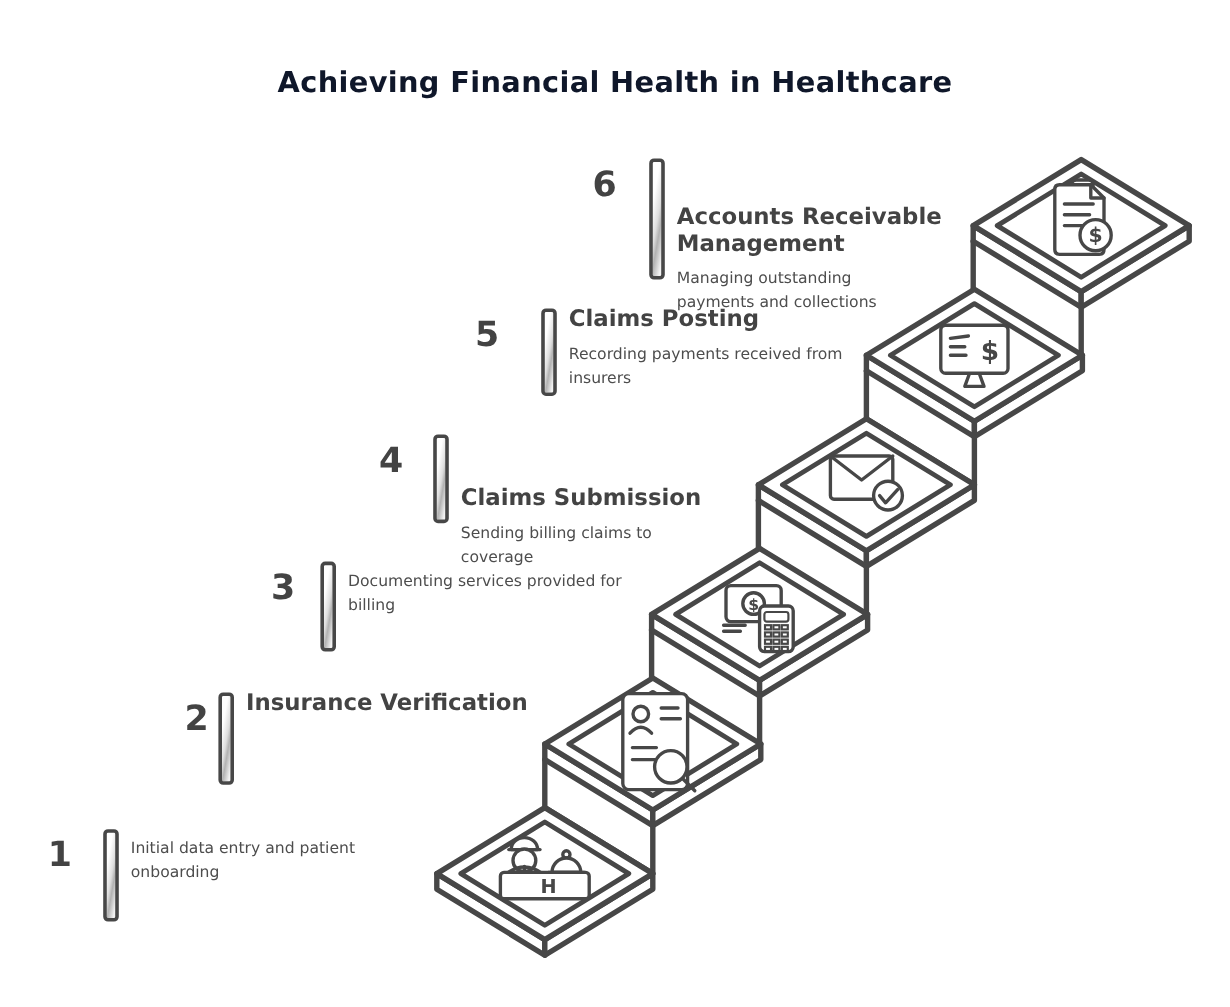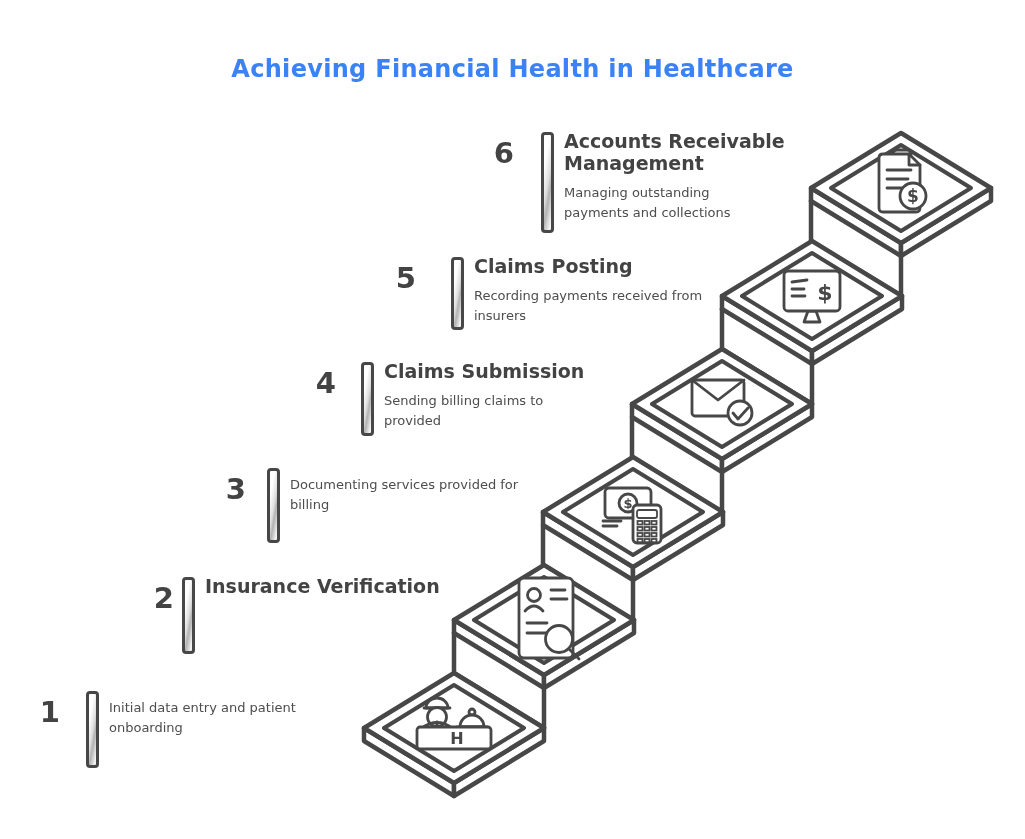--- a/index.html
+++ b/index.html
@@ -1,20 +1,20 @@
 <!DOCTYPE html>
 <html><head>
 <meta charset="utf-8">
 <style>
   html,body{margin:0;padding:0;background:#ffffff;}
   body{width:1025px;height:839px;position:relative;overflow:hidden;
        font-family:"DejaVu Sans",sans-serif;}
   .canvas{position:absolute;inset:0;}
   .page-title{position:absolute;top:55px;left:0;right:0;margin:0;text-align:center;
-       font-size:24px;font-weight:bold;color:#3b82f6;letter-spacing:.3px;}
+       font-size:24px;font-weight:bold;color:#0f172a;letter-spacing:.3px;}
   svg.stairs{position:absolute;top:0;left:0;pointer-events:none;}
   .step{position:absolute;display:flex;align-items:flex-start;}
   .num{font-size:29px;font-weight:bold;color:#434343;text-align:right;
        margin-top:9px;line-height:1;flex-shrink:0;}
   .bar{width:13px;box-sizing:border-box;border:3px solid #474747;border-radius:4px;
        background:linear-gradient(100deg,#ffffff 25%,#dedede 52%,#b2b2b2 66%,#f2f2f2 92%);
        margin:2px 10px 0 0;flex-shrink:0;}
   .stitle{font-size:19px;line-height:22px;font-weight:bold;color:#434343;white-space:nowrap;}
   .stitle.wrap{white-space:normal;}
   .sdesc{font-size:13px;line-height:20px;color:#4d4d4d;margin-top:9px;}
@@ -167,37 +167,37 @@
     <div class="num" style="width:34px;margin-right:21px;">3</div>
     <div class="bar" style="height:75px;"></div>
     <div class="text" style="width:245px;">
       <div class="sdesc">Documenting services provided for billing</div>
     </div>
   </div>
 
   <div class="step" style="left:302px;top:360px;">
     <div class="num" style="width:34px;margin-right:25px;">4</div>
     <div class="bar" style="height:74px;"></div>
-    <div class="text" style="width:212px;">
+    <div class="text" style="width:212px;margin-top:44px;">
       <div class="stitle">Claims Submission</div>
-      <div class="sdesc">Sending billing claims to provided</div>
+      <div class="sdesc">Sending billing claims to coverage</div>
     </div>
   </div>
 
   <div class="step" style="left:382px;top:255px;">
     <div class="num" style="width:34px;margin-right:35px;">5</div>
     <div class="bar" style="height:73px;"></div>
     <div class="text" style="width:235px;">
       <div class="stitle">Claims Posting</div>
       <div class="sdesc">Recording payments received from insurers</div>
     </div>
   </div>
 
   <div class="step" style="left:480px;top:130px;">
     <div class="num" style="width:34px;margin-right:27px;">6</div>
     <div class="bar" style="height:101px;"></div>
     <div class="text" style="width:225px;">
-      <div class="stitle wrap" style="width:225px;">Accounts Receivable Management</div>
+      <div class="stitle wrap" style="width:225px;margin-top:40px;">Accounts Receivable Management</div>
       <div class="sdesc" style="width:200px;">Managing outstanding payments and collections</div>
     </div>
   </div>
 
 </div>
 
 </body></html>

